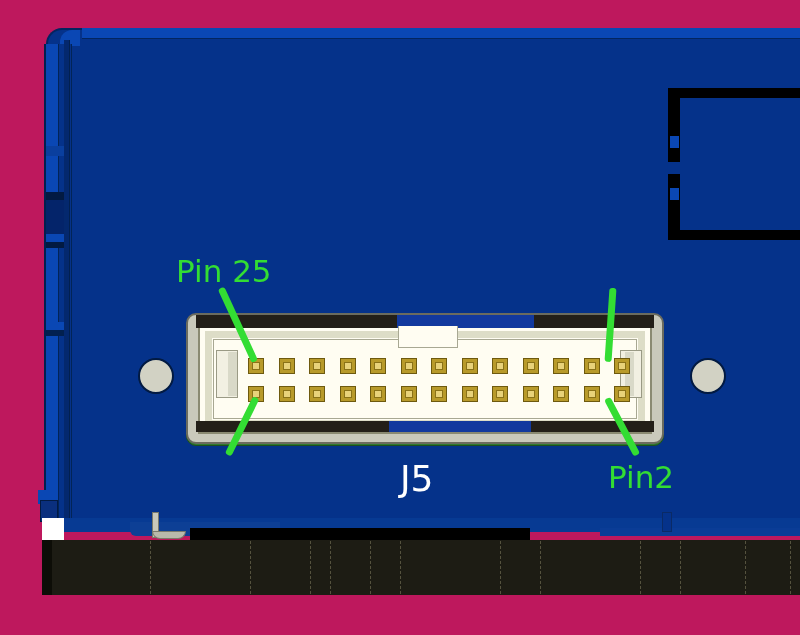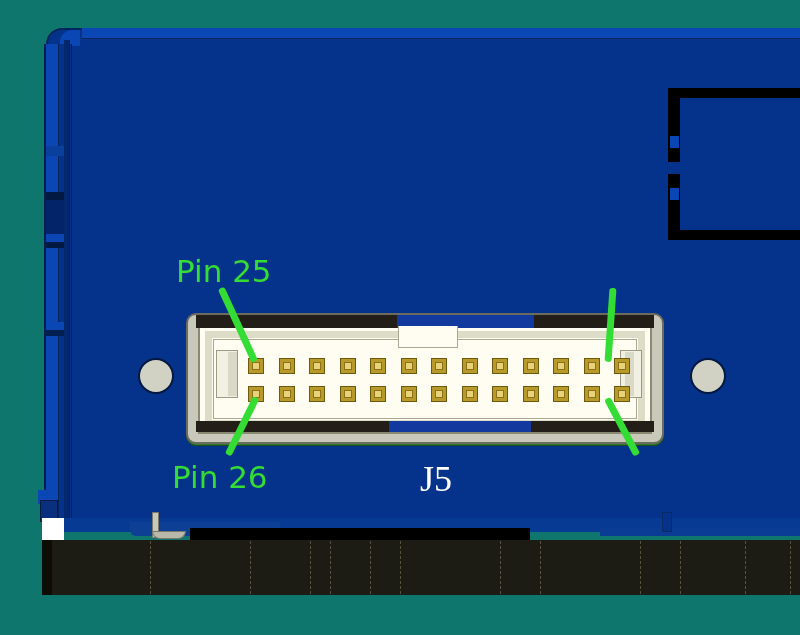--- a/index.html
+++ b/index.html
@@ -8,21 +8,21 @@
     background: #ffffff;
   }
   body {
     font-family: "DejaVu Sans", sans-serif;
   }
   #stage {
     position: relative;
     width: 800px;
     height: 635px;
     overflow: hidden;
-    background: #0f766e;
+    background: #be185d;
   }
   
   .board-main {
     position: absolute;
     left: 64px;
     top: 28px;
     width: 736px;
     height: 502px;
     background: #05328a;
   }
@@ -511,17 +511,17 @@
     </div>
 
   <div id="leader-layer">
       <div class="leader" style="left: 221px; top: 288px; width: 81.4371px; height: 7px; transform: rotate(65.3231deg) translateY(-3.5px);"></div>
       <div class="leader" style="left: 613px; top: 288px; width: 74.1687px; height: 7px; transform: rotate(93.8655deg) translateY(-3.5px);"></div>
       <div class="leader" style="left: 228px; top: 455px; width: 63.5059px; height: 7px; transform: rotate(-63.8384deg) translateY(-3.5px);"></div>
       <div class="leader" style="left: 637px; top: 455px; width: 64.4127px; height: 7px; transform: rotate(-117.759deg) translateY(-3.5px);"></div>
     </div>
 
   <div class="callout-label" style="left:176px; top:253px;">Pin 25</div>
-  <div class="callout-label" style="left:172px; top:459px;">Pin 26</div>
-
-  <div class="part-label" style="left:420px; top:458px;font-family:Liberation Serif, serif;">J5</div>
+  <div class="callout-label" style="left:608px; top:459px;">Pin2</div>
+
+  <div class="part-label" style="left:400px; top:458px;">J5</div>
 
 </div>
 
 </body></html>

